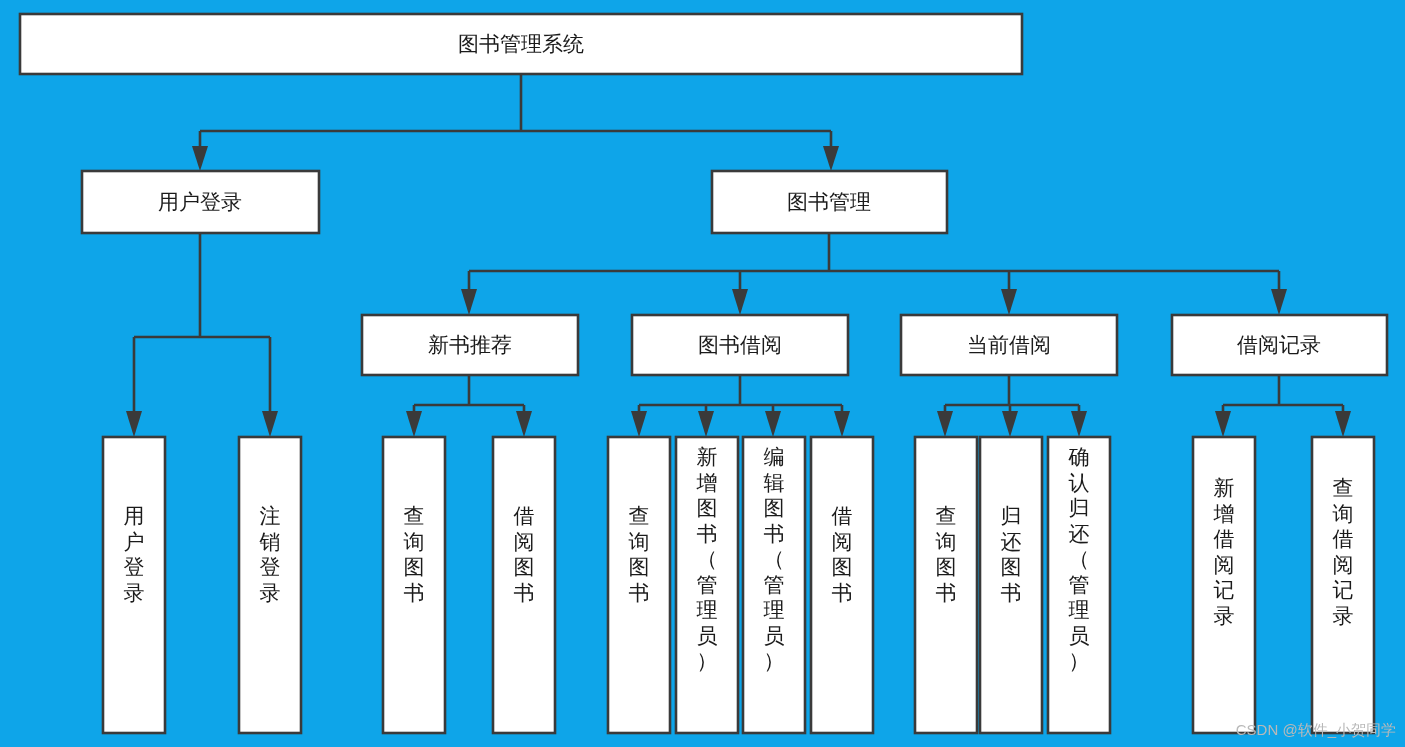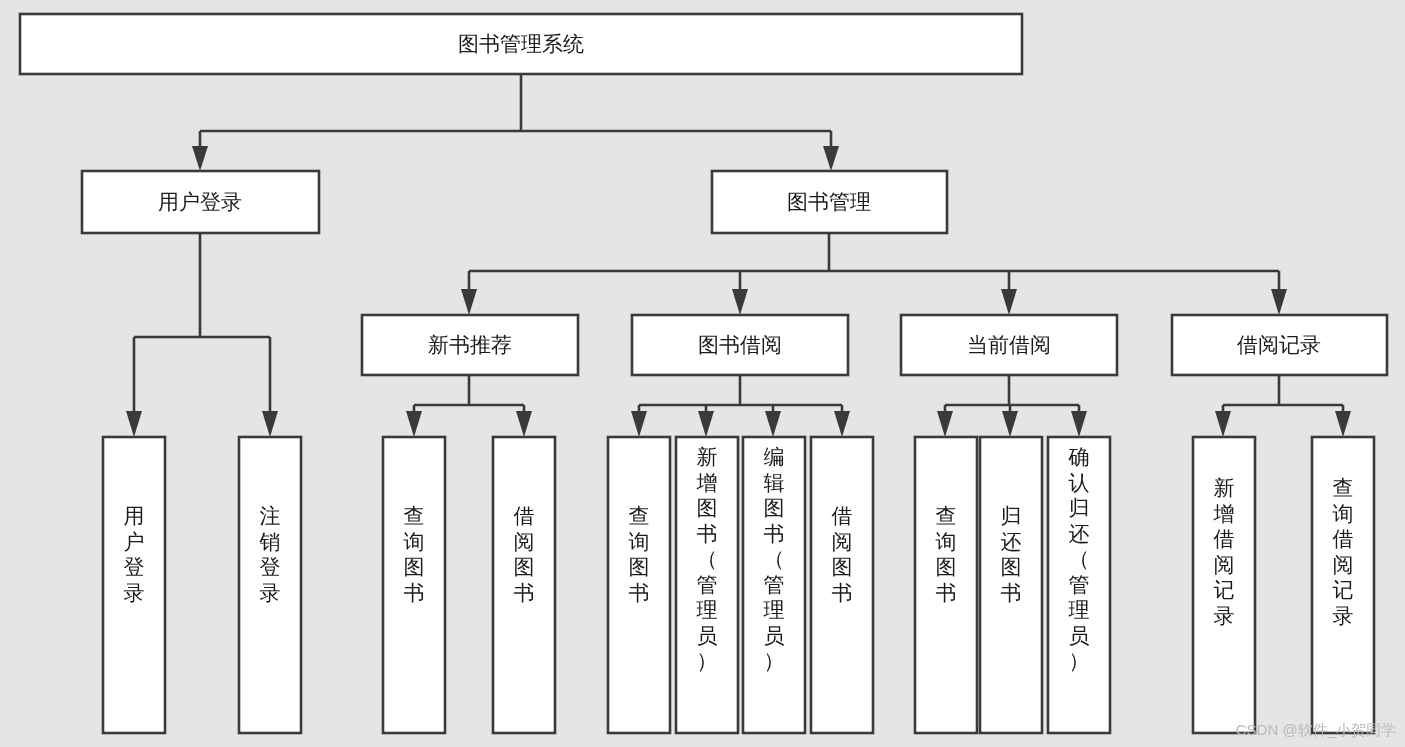--- a/index.html
+++ b/index.html
@@ -10,21 +10,21 @@
   body {
     width: 1405px;
     height: 747px;
     font-family: "Liberation Sans", "DejaVu Sans", sans-serif;
     overflow: hidden;
   }
   #diagram-root {
     position: relative;
     width: 1405px;
     height: 747px;
-    background: #e5e5e5;
+    background: #0ea5e9;
   }
   svg#tree-svg {
     position: absolute;
     left: 0;
     top: 0;
     width: 1405px;
     height: 747px;
   }
   .node-box {
     fill: #ffffff;

